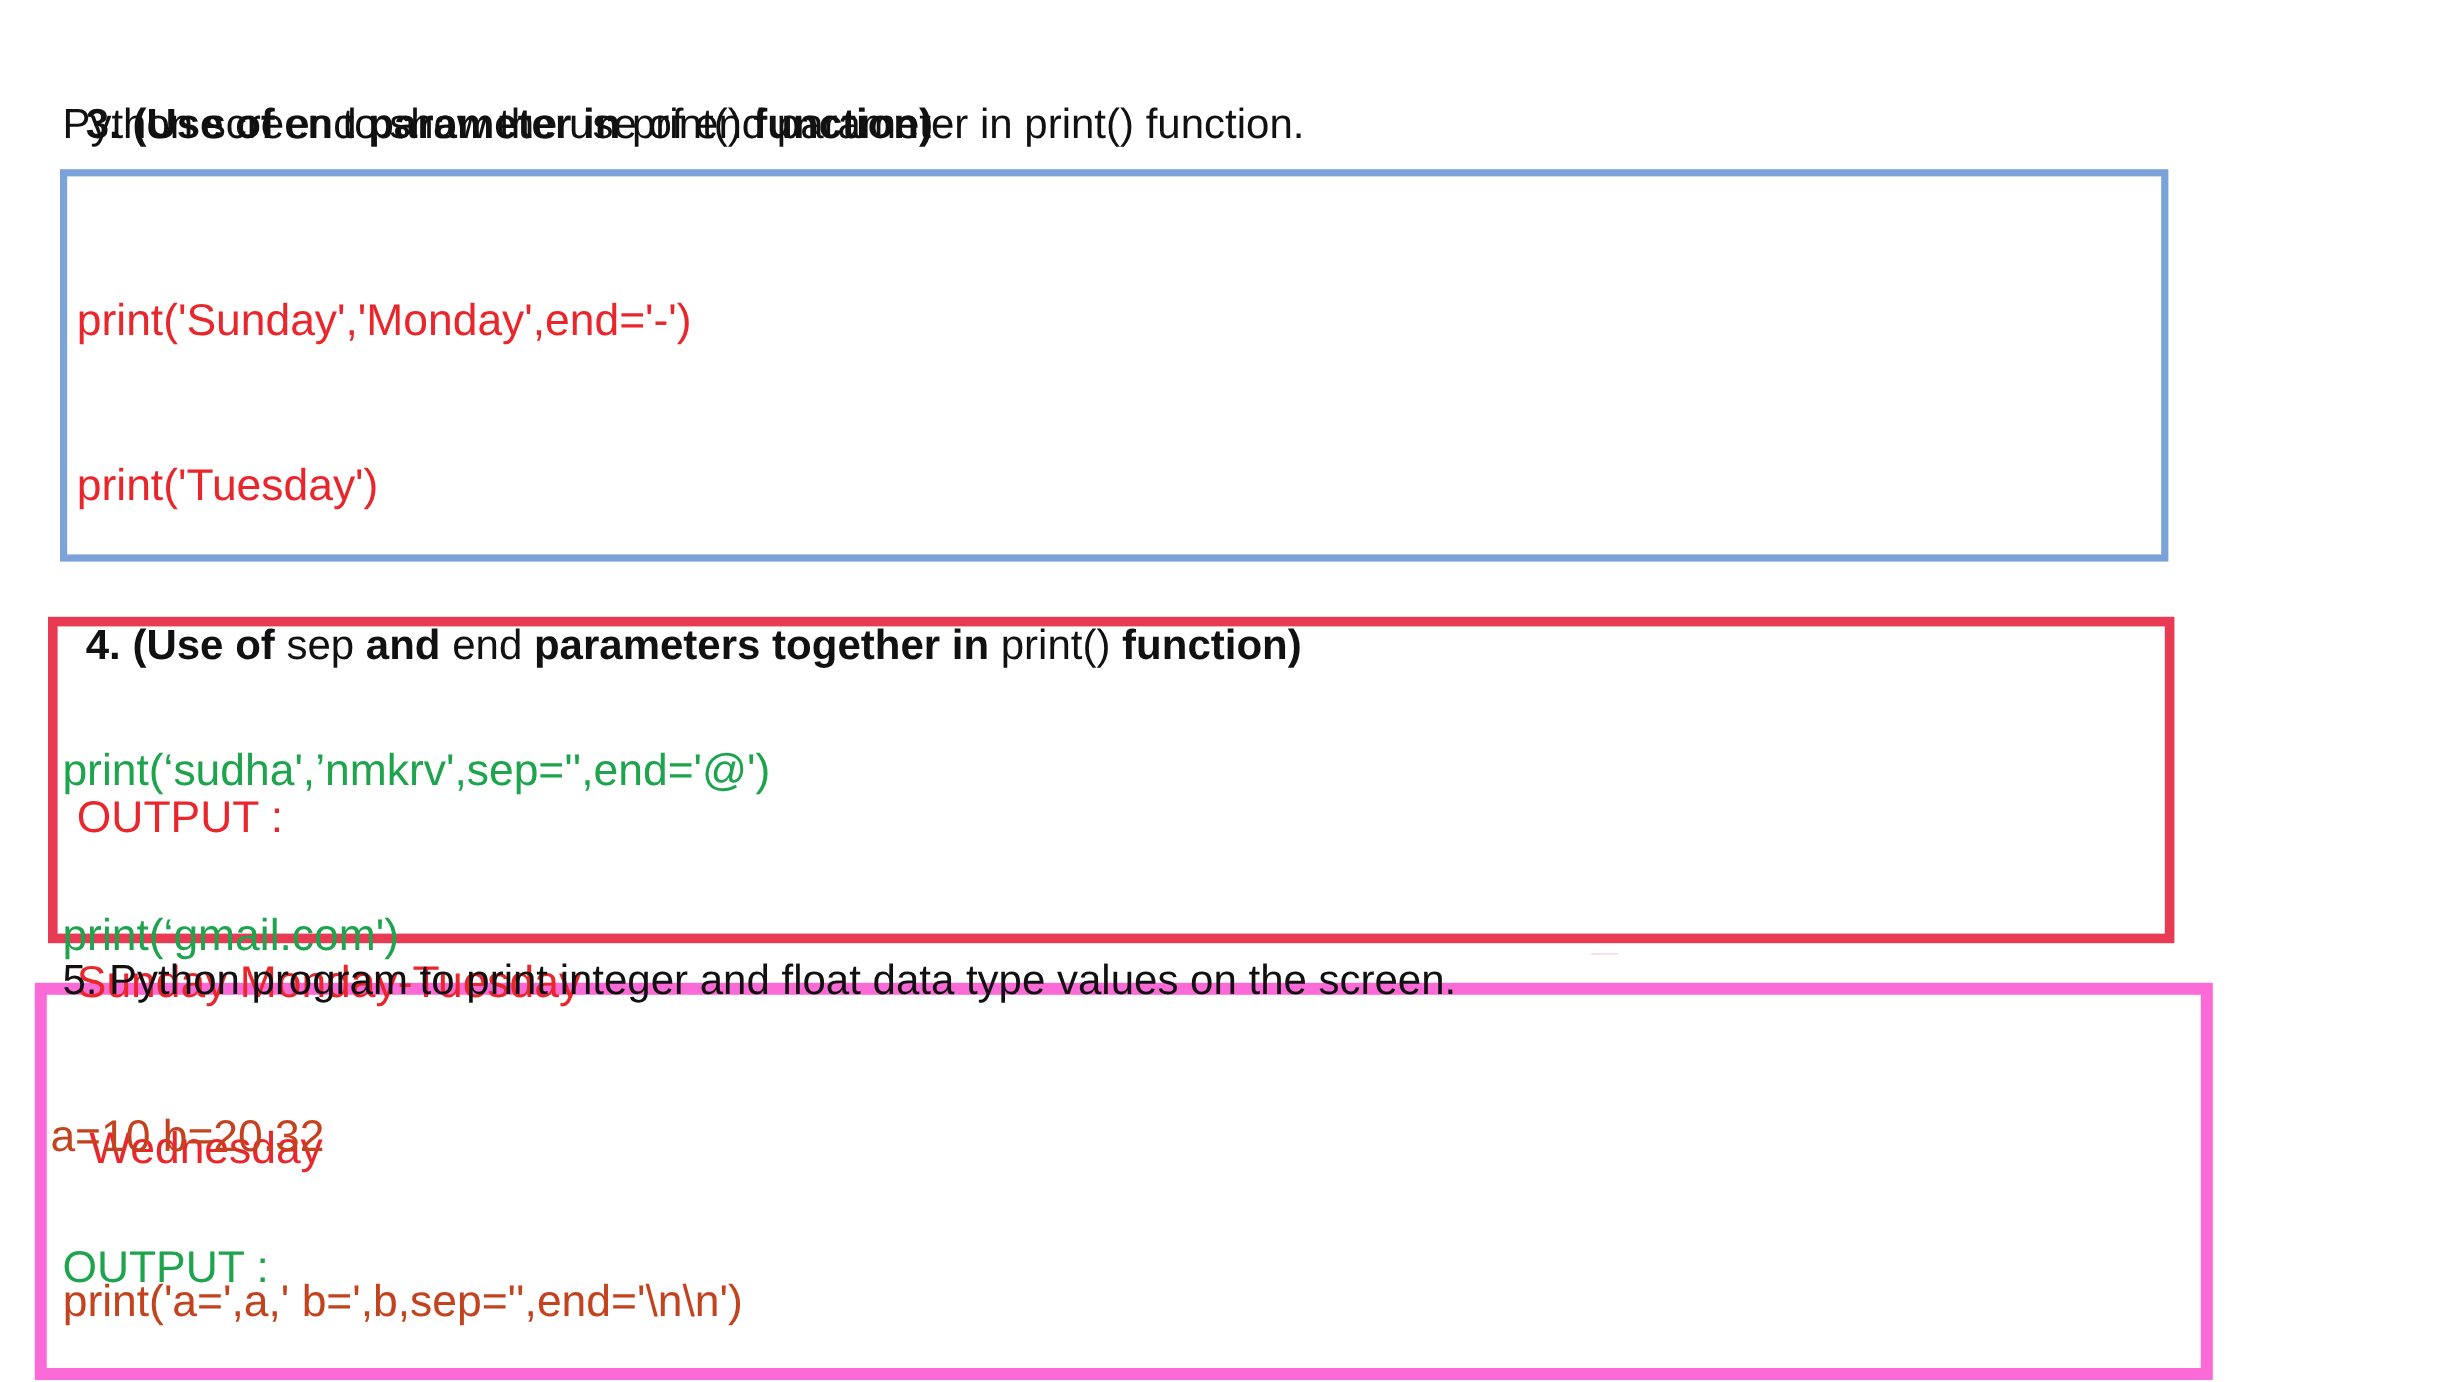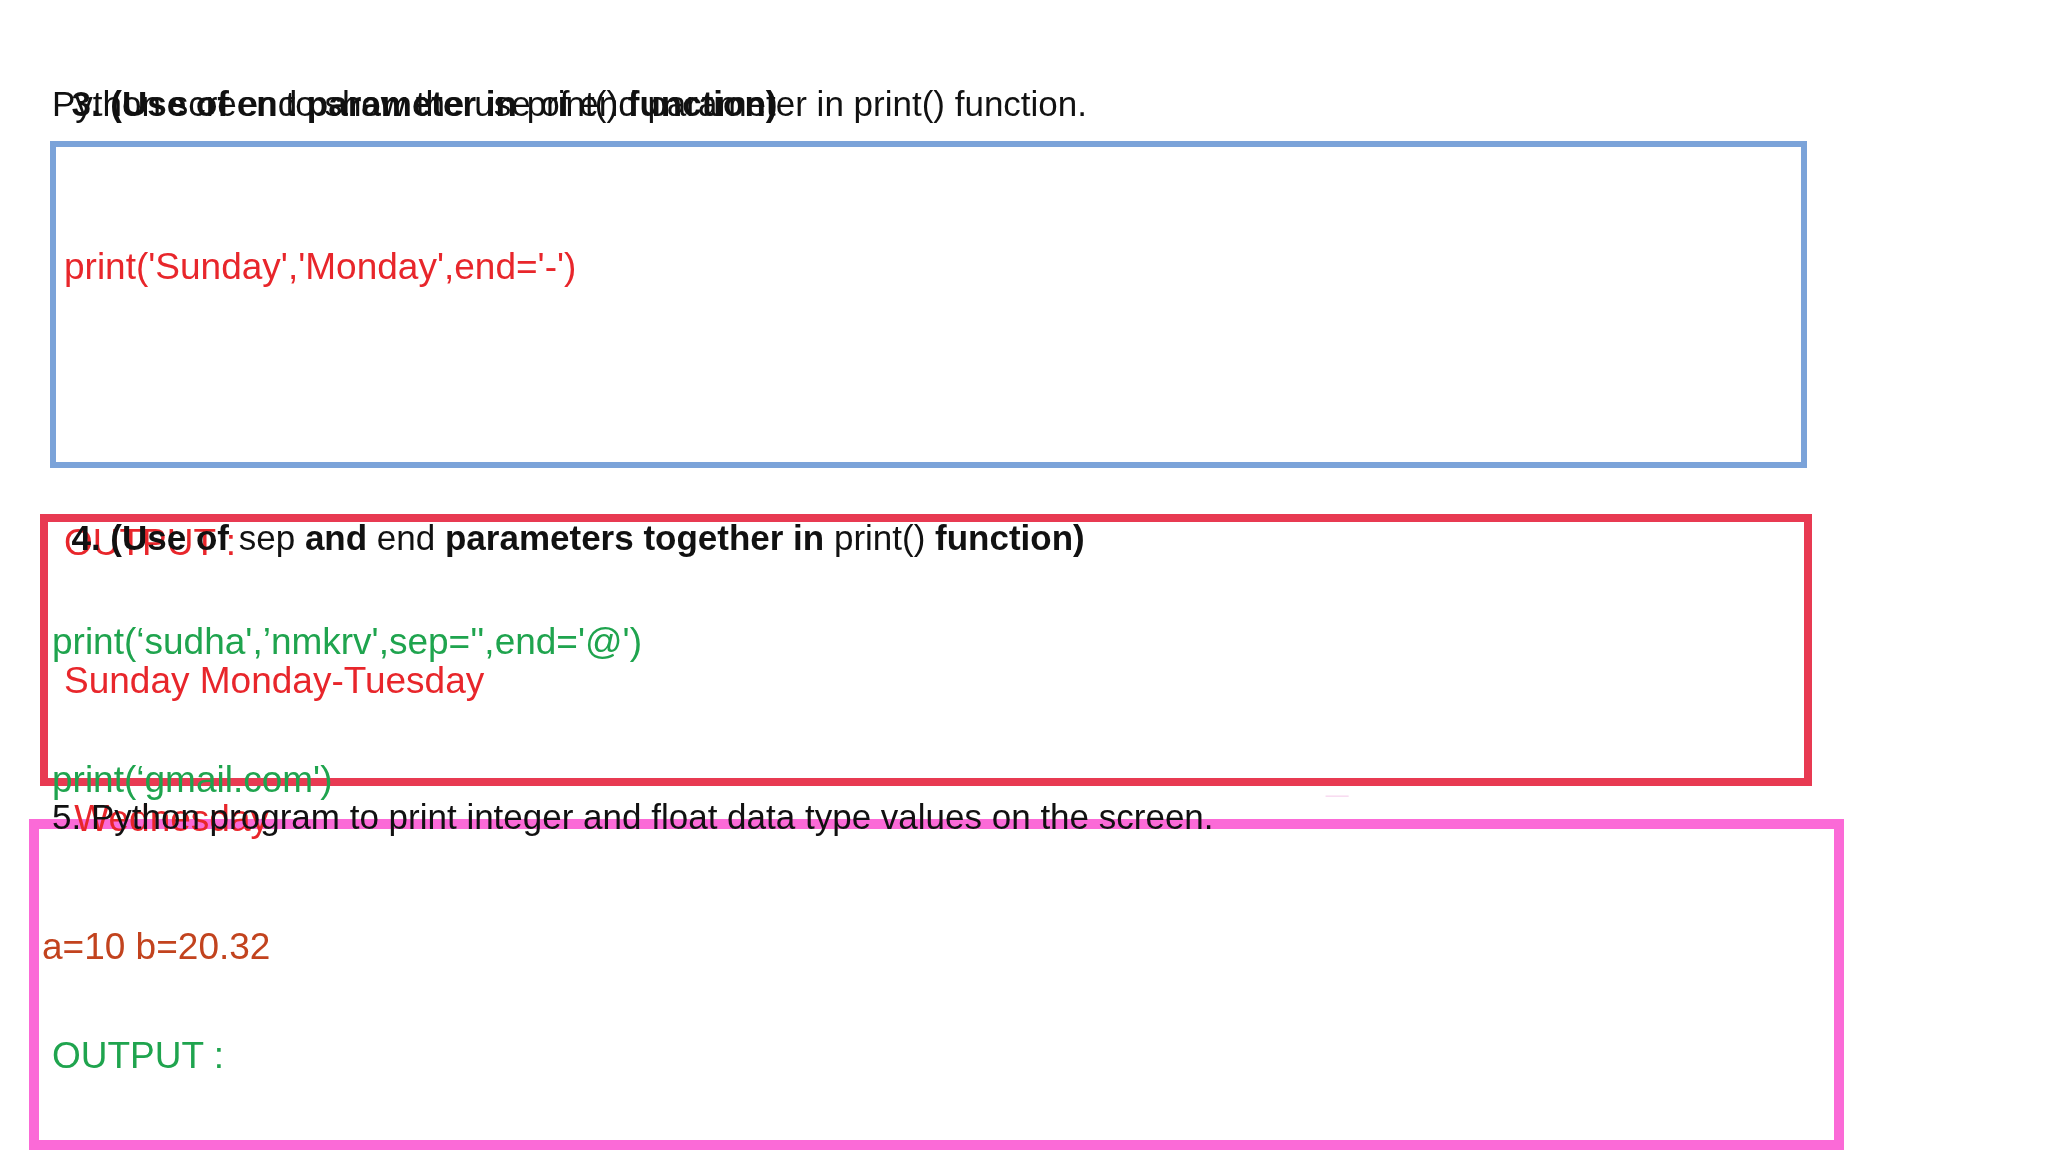--- a/index.html
+++ b/index.html
@@ -30,20 +30,21 @@
 <body>
 
 <div class="abs heading" id="h3-line">
   <span class="b">3. (Use of </span><span class="r">end </span><span class="b">parameter in </span><span class="r">print() </span><span class="b">function)</span>
 </div>
 <div class="abs heading" id="h3-sub">Python screen to show the use of end parameter in print() function.</div>
 
 <div class="abs codebox" id="blue-box"></div>
 <div class="abs codelines" id="blue-code">
   <div>print('Sunday','Monday',end='-')</div>
+  <div>print('Tuesday')</div>
   <div class="spacer"></div>
   <div>OUTPUT :</div>
   <div>Sunday Monday-Tuesday</div>
   <div> Wednesday</div>
 </div>
 
 <div class="abs heading" id="h4-line">
   <span class="b">4. (Use of </span><span class="r">sep </span><span class="b">and </span><span class="r">end </span><span class="b">parameters together in </span><span class="r">print() </span><span class="b">function)</span>
 </div>
 
@@ -55,18 +56,19 @@
   <div>OUTPUT :</div>
   
 </div>
 
 <div class="abs heading" id="h5-line">5. Python program to print integer and float data type values on the screen.</div>
 <div class="abs" id="cursor-artifact">_</div>
 
 <div class="abs codebox" id="pink-box"></div>
 <div class="abs codelines" id="rust-code">
   <div>a=10 b=20.32</div>
+  <div> print('a=',a,' b=',b,sep='',end='\n\n')</div>
   
   
   
   
   
 </div>
 
 </body></html>

